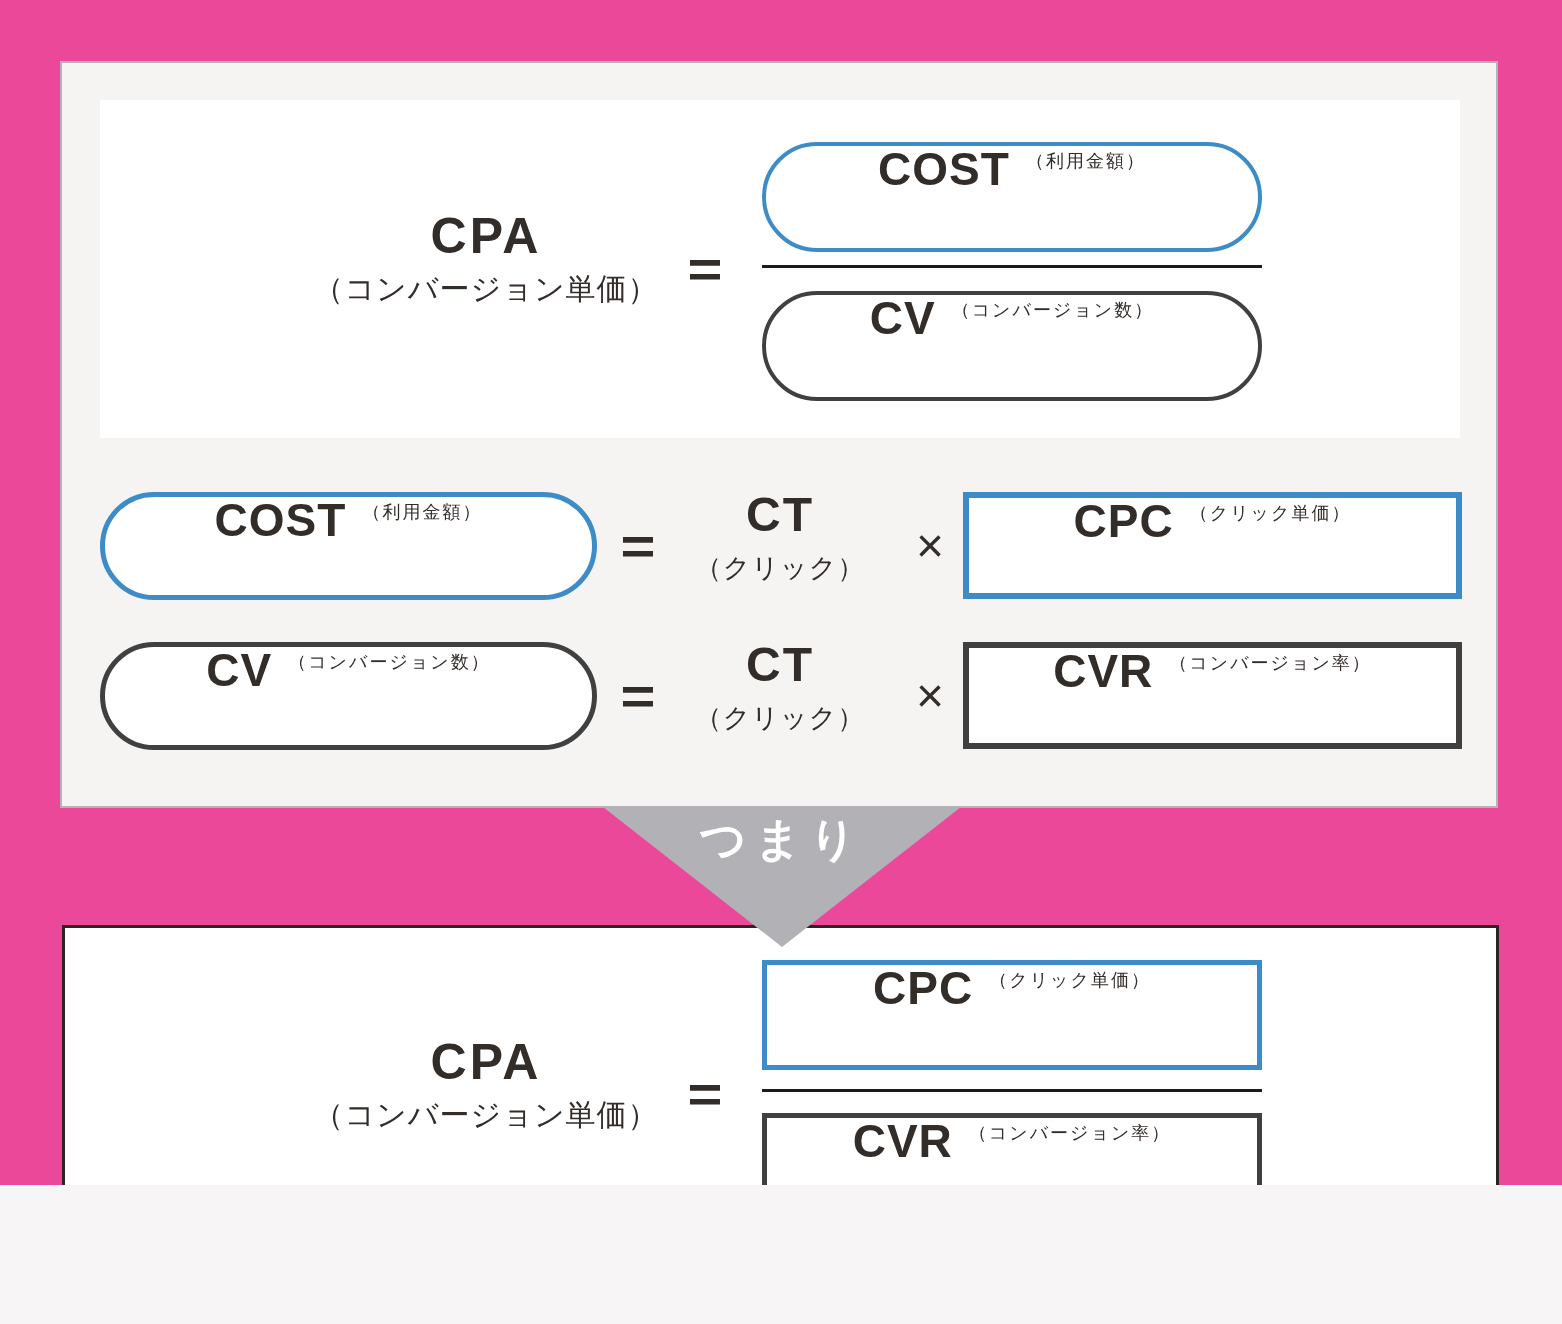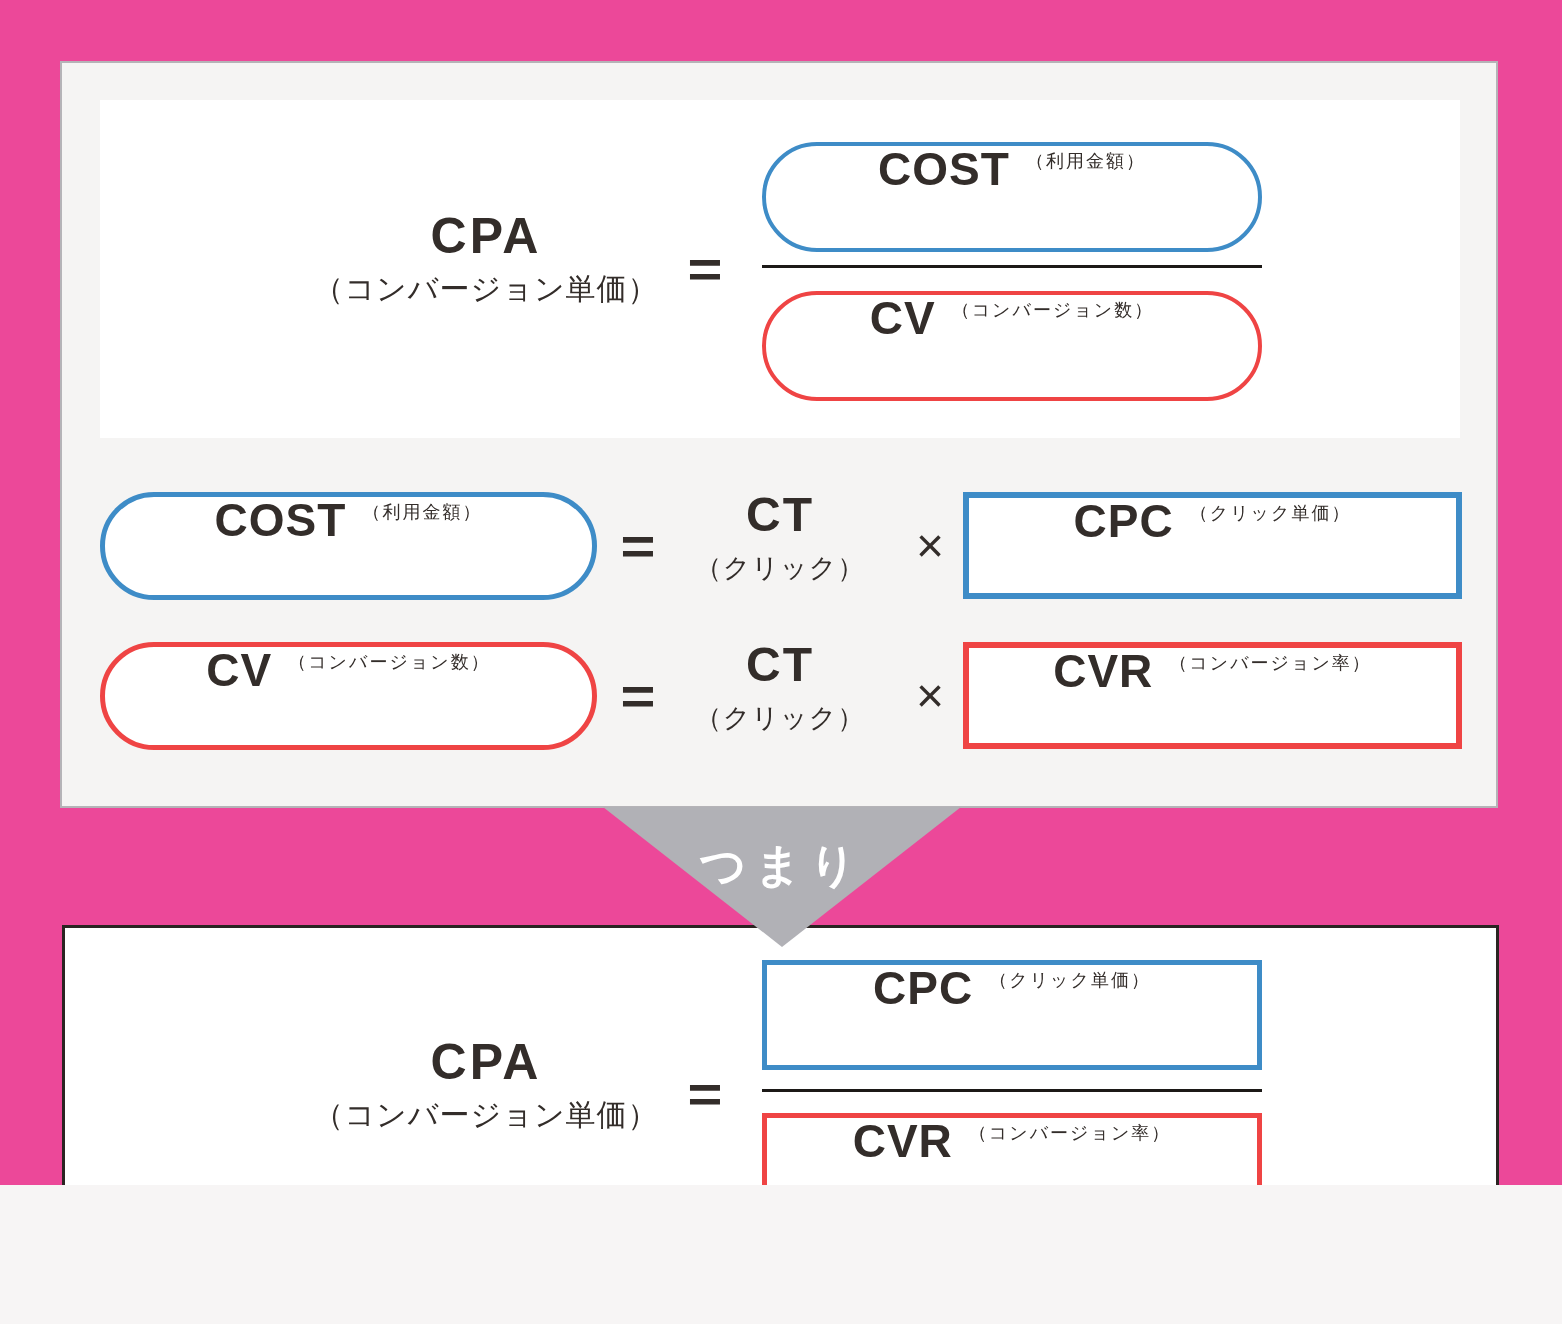--- a/index.html
+++ b/index.html
@@ -86,21 +86,21 @@
   .fraction-top .fbar { margin: 13px 0 23px; }
   .fraction-bottom .fbar { margin: 19px 0 21px; }
   .pill, .rbox {
     background: #ffffff;
     display: flex;
     justify-content: center;
     gap: 16px;
   }
   .pill { border-radius: 70px; }
   .blue   { border: 5px solid #3e8cc7; }
-  .yellow { border: 5px solid #ef4444; }
+  .yellow { border: 5px solid #404040; }
   .fraction .pill { height: 110px; border-width: 4px; }
   .fraction .rbox { height: 110px; }
   .lhs-pill {
     position: absolute;
     left: 100px;
     width: 497px; height: 108px;
     z-index: 2;
   }
   .rhs-box {
     position: absolute;
@@ -147,21 +147,21 @@
     position: absolute;
     left: 603px; top: 807px;
     width: 0; height: 0;
     border-left: 179px solid transparent;
     border-right: 179px solid transparent;
     border-top: 140px solid #b1b1b6;
     z-index: 5;
   }
   .tri-label {
     position: absolute;
-    left: 603px; top: 842px;
+    left: 603px; top: 816px;
     width: 358px;
     text-align: center;
     color: #ffffff;
     font-size: 46px;
     font-weight: 700;
     letter-spacing: 8px;
     line-height: 1;
     z-index: 6;
   }
 </style>

